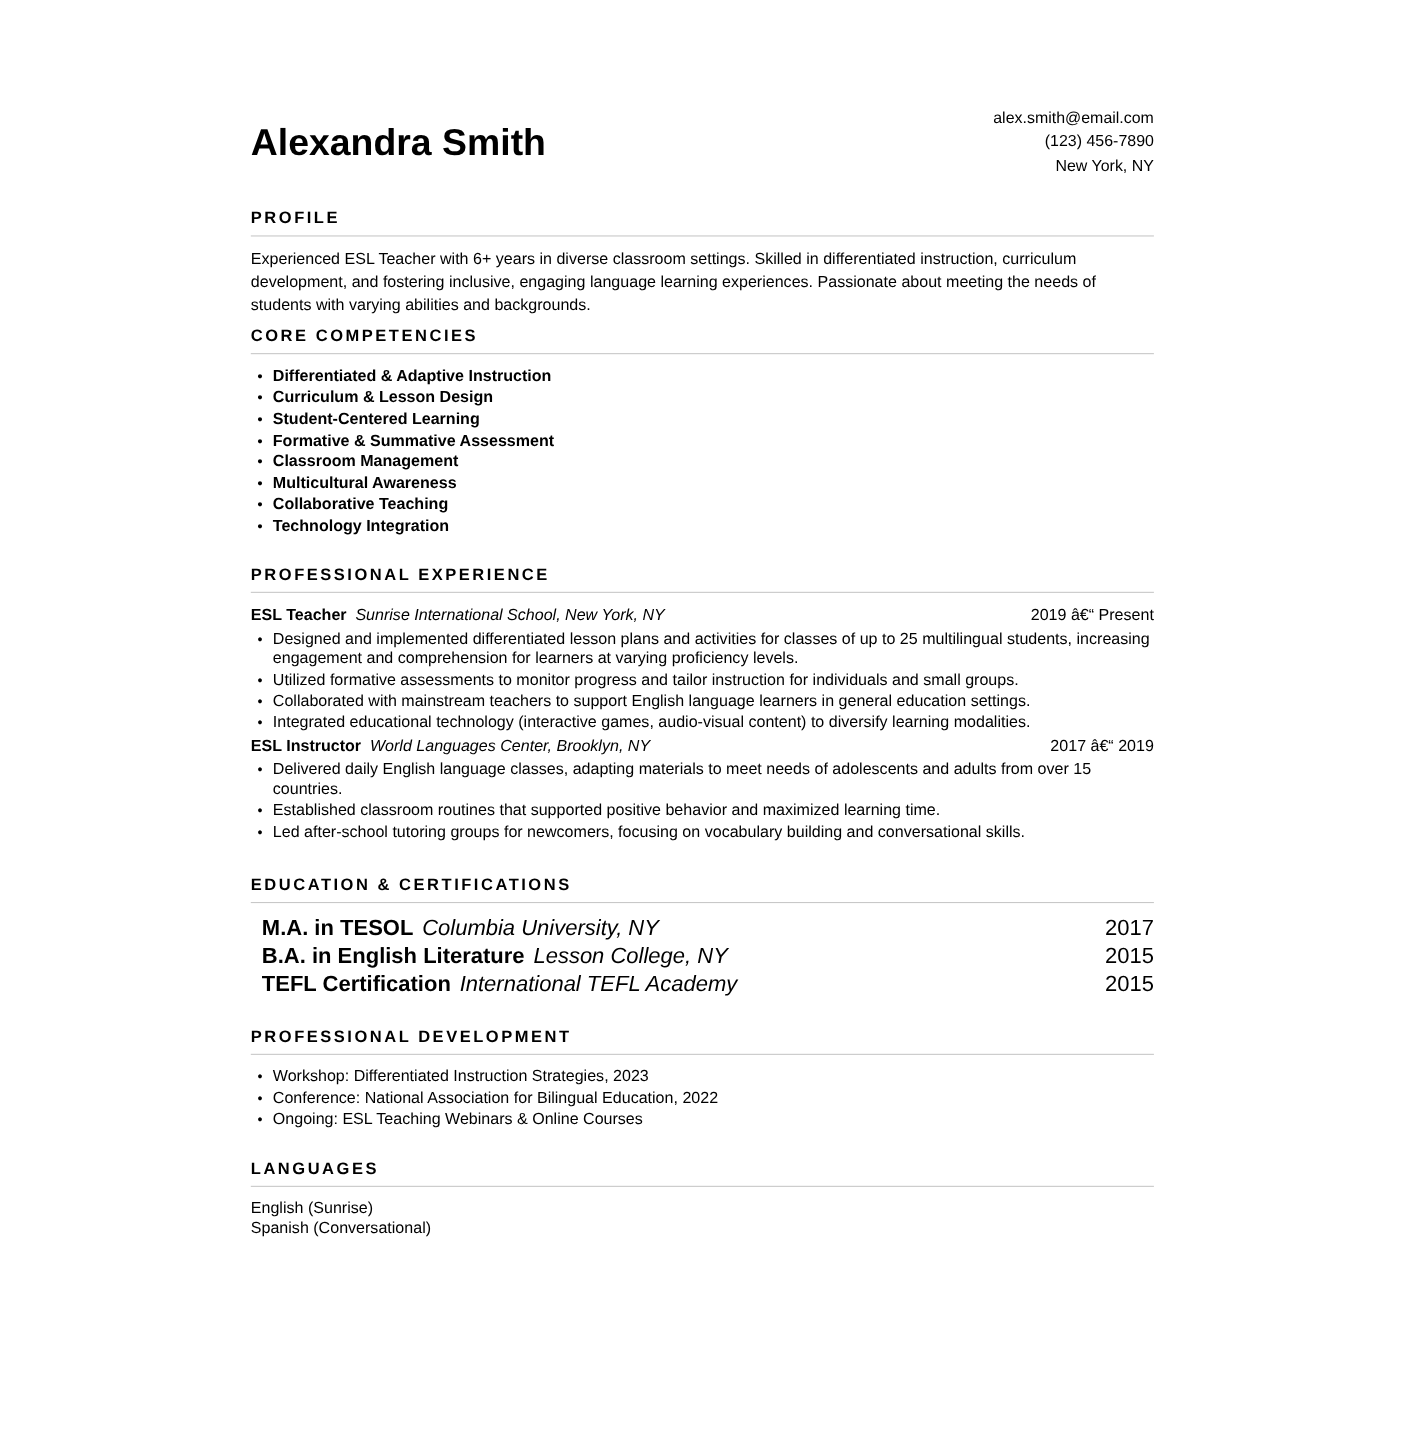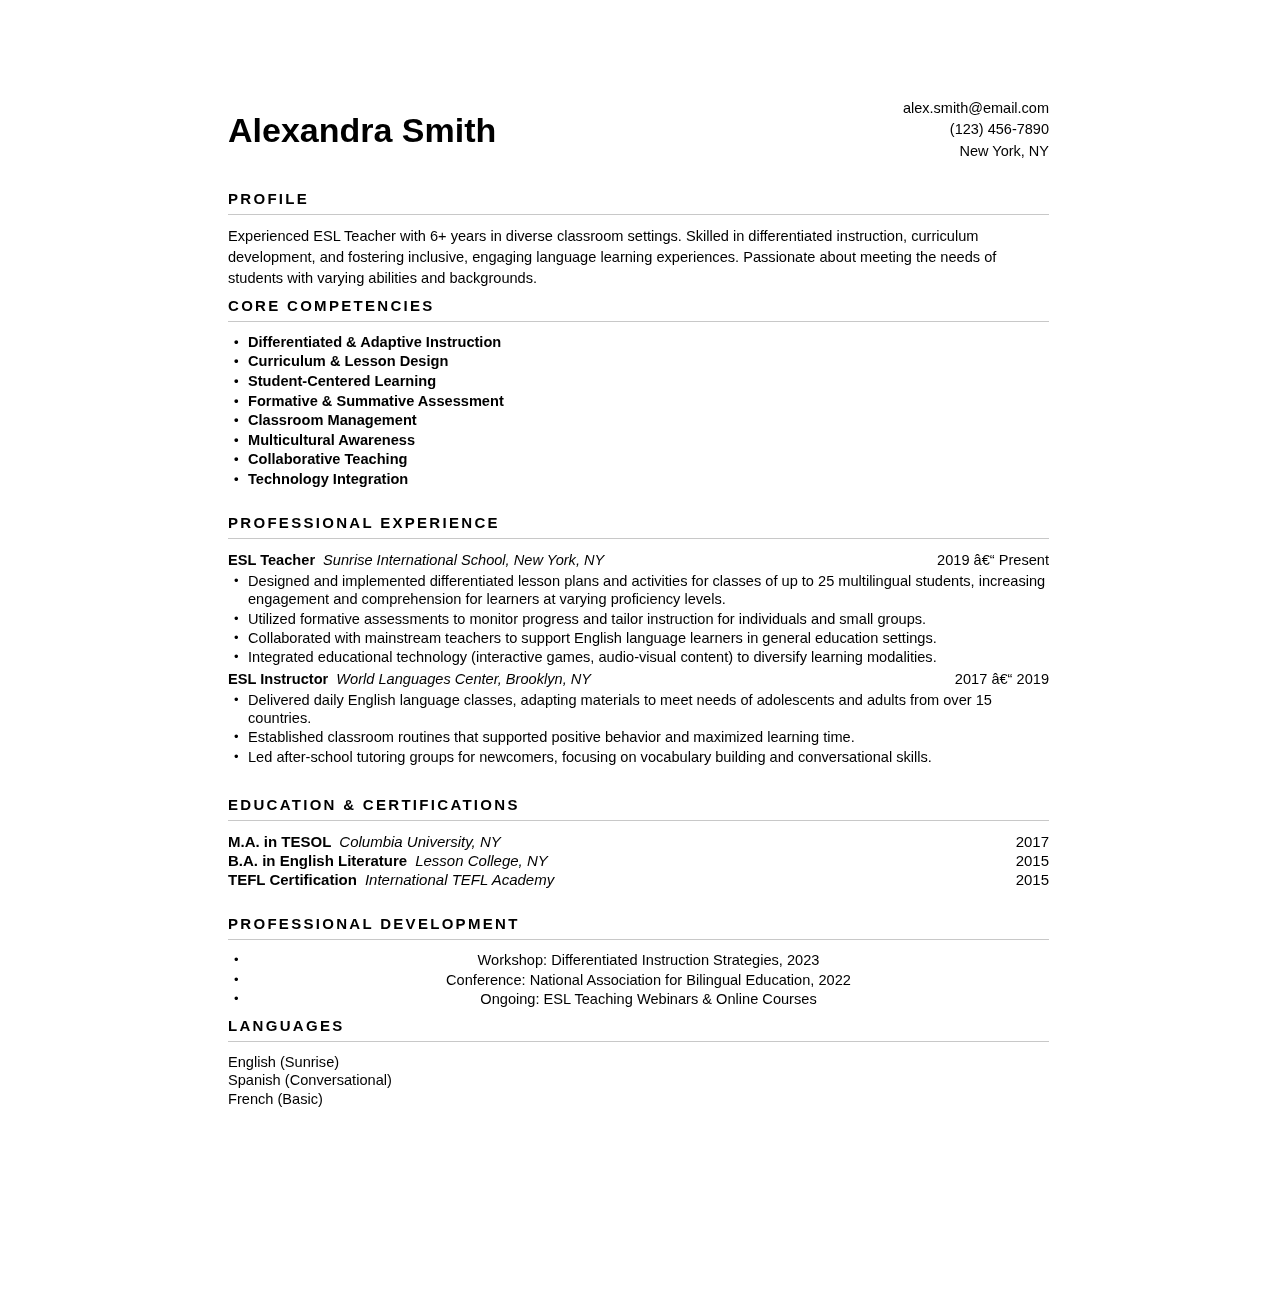--- a/index.html
+++ b/index.html
@@ -124,36 +124,37 @@
   ul.job-bullets li { line-height: 1.26; }
 
   .exp-spacer { height: 26px; }
 
   
   .edu-list { margin-bottom: 26px; }
   .edu-row {
     display: flex;
     justify-content: space-between;
     align-items: flex-end;
-    font-size: 15px;
+    font-size: 20px;
     line-height: 1.27;
+    margin-left: 10px;
   }
   .edu-left { white-space: nowrap; }
   .edu-degree { font-weight: bold; }
   .edu-school { font-style: italic; margin-left: 8px; }
   .edu-year { white-space: nowrap; }
 
   
   .lang-list { margin-bottom: 0; }
   .lang-row {
     font-size: 14.6px;
     line-height: 1.27;
   }
 
-  ul.pd { margin-bottom: 8px; text-align: center; }
+  ul.pd { margin-bottom: 26px; }
   ul.pd li { line-height: 1.27; }
 </style>
 </head>
 <body>
 
 <div class="page">
   <div class="content">
 
     <div class="header">
       <div class="name">Alexandra Smith</div>
@@ -259,18 +260,17 @@
         <li>Ongoing: ESL Teaching Webinars &amp; Online Courses</li>
       </ul>
     </div>
 
     <div class="section">
       <div class="section-title">LANGUAGES</div>
       <hr class="rule">
       <div class="lang-list">
         <div class="lang-row">English (Sunrise)</div>
         <div class="lang-row">Spanish (Conversational)</div>
-        <div class="lang-row">French (Basic)</div>
       </div>
     </div>
 
   </div>
 </div>
 
 </body></html>

